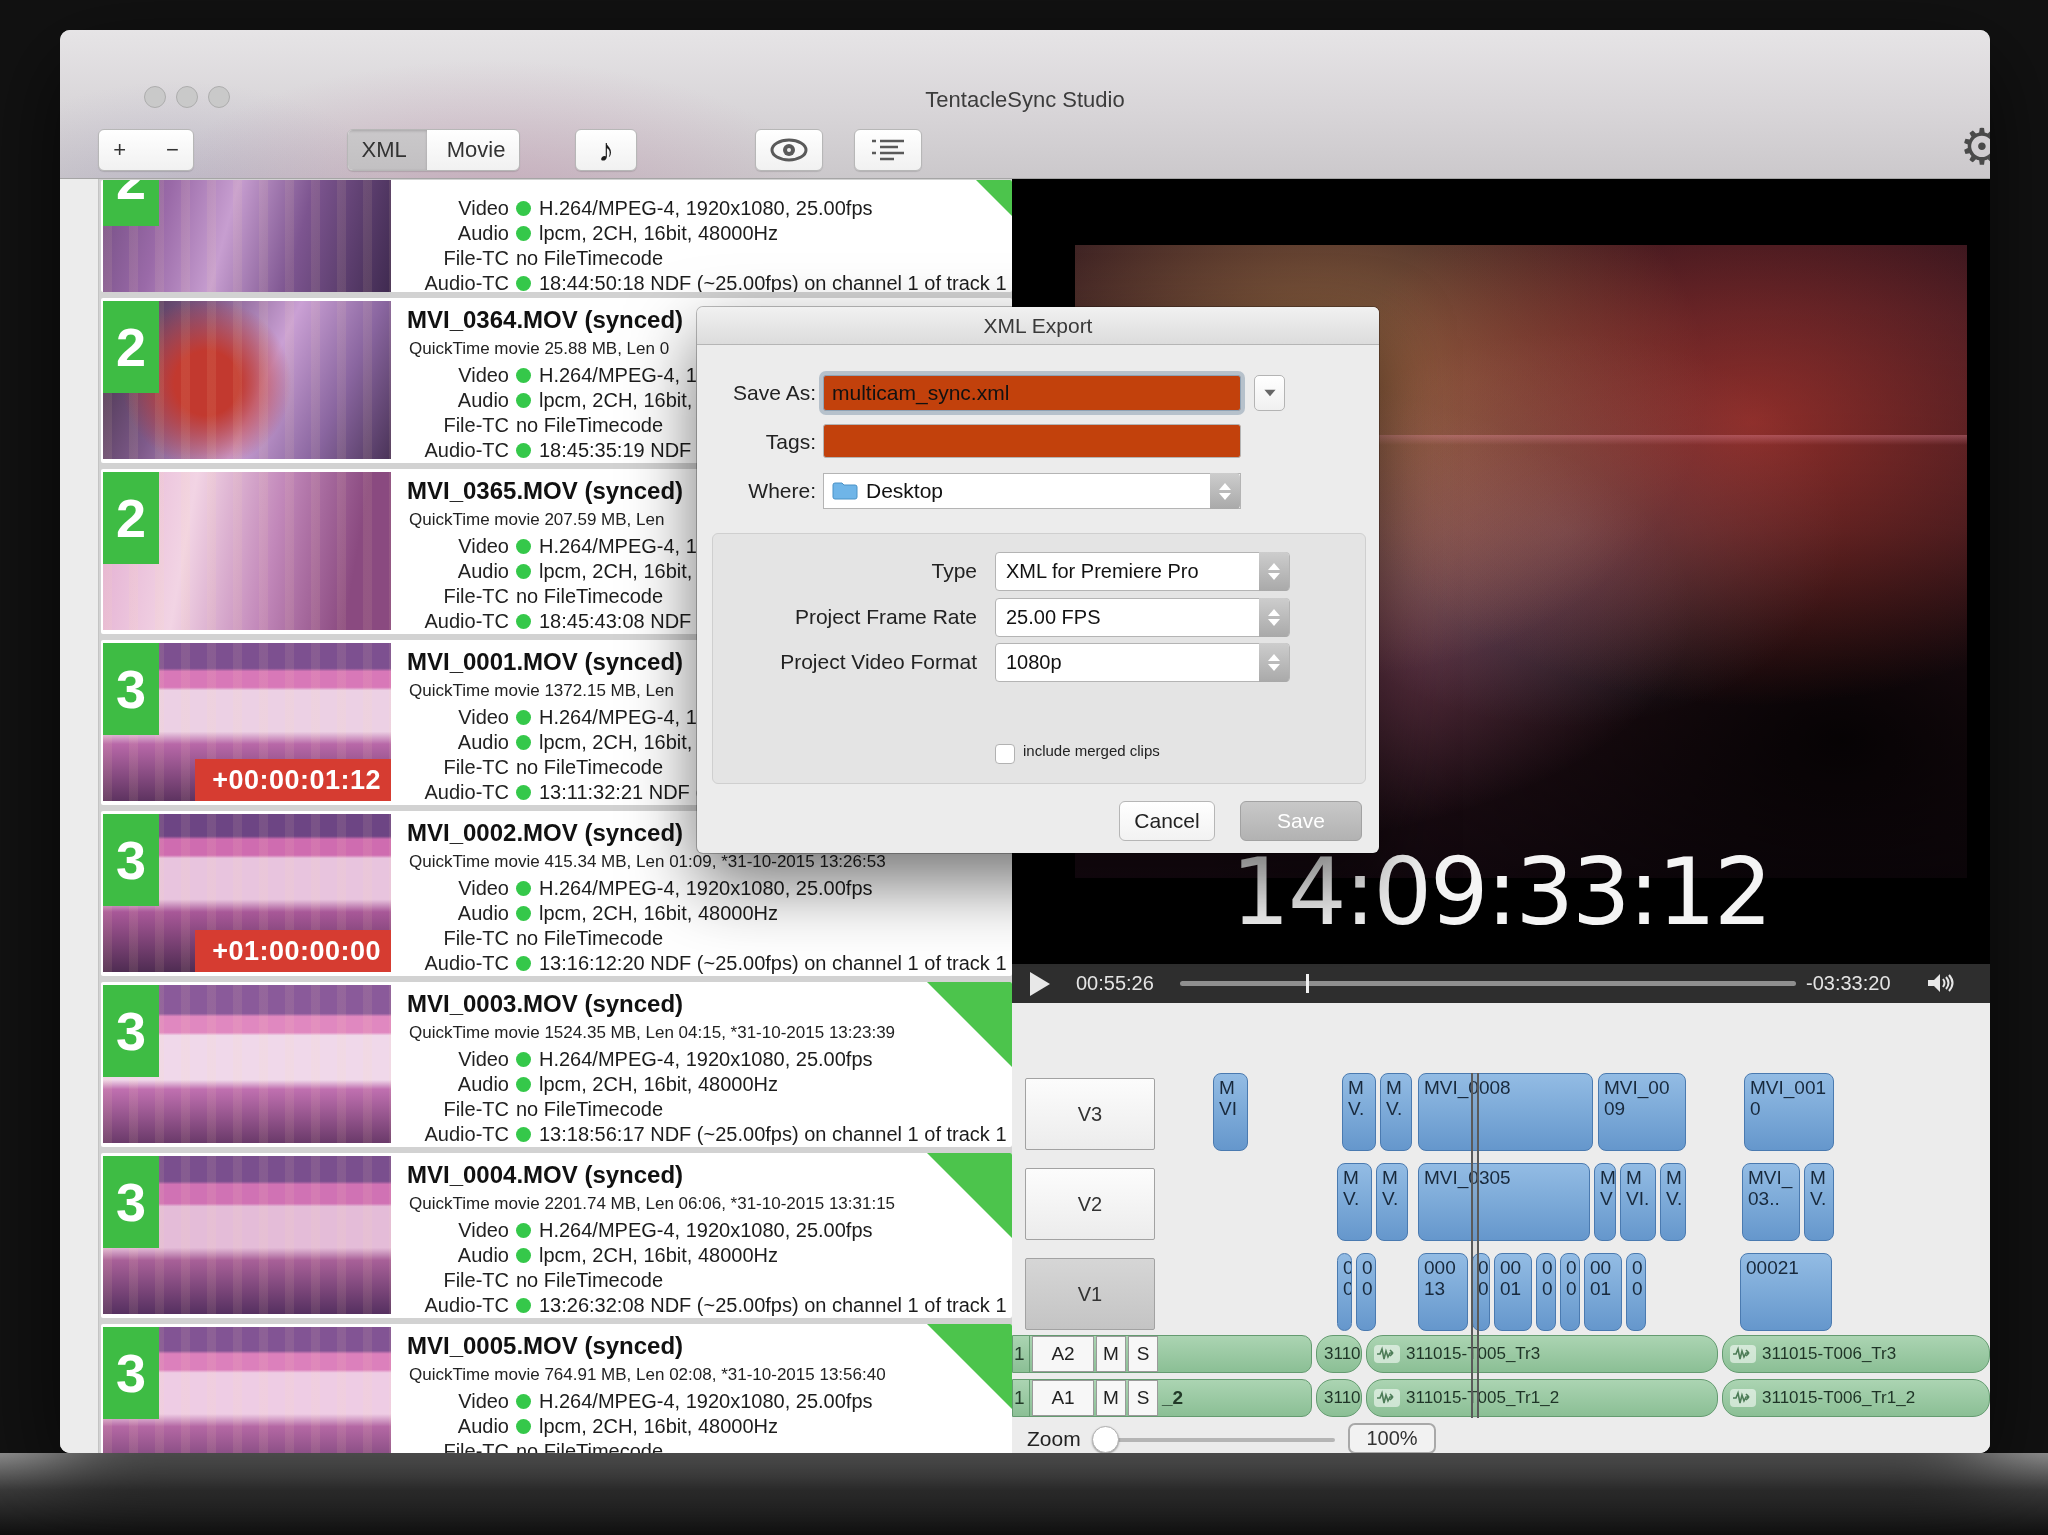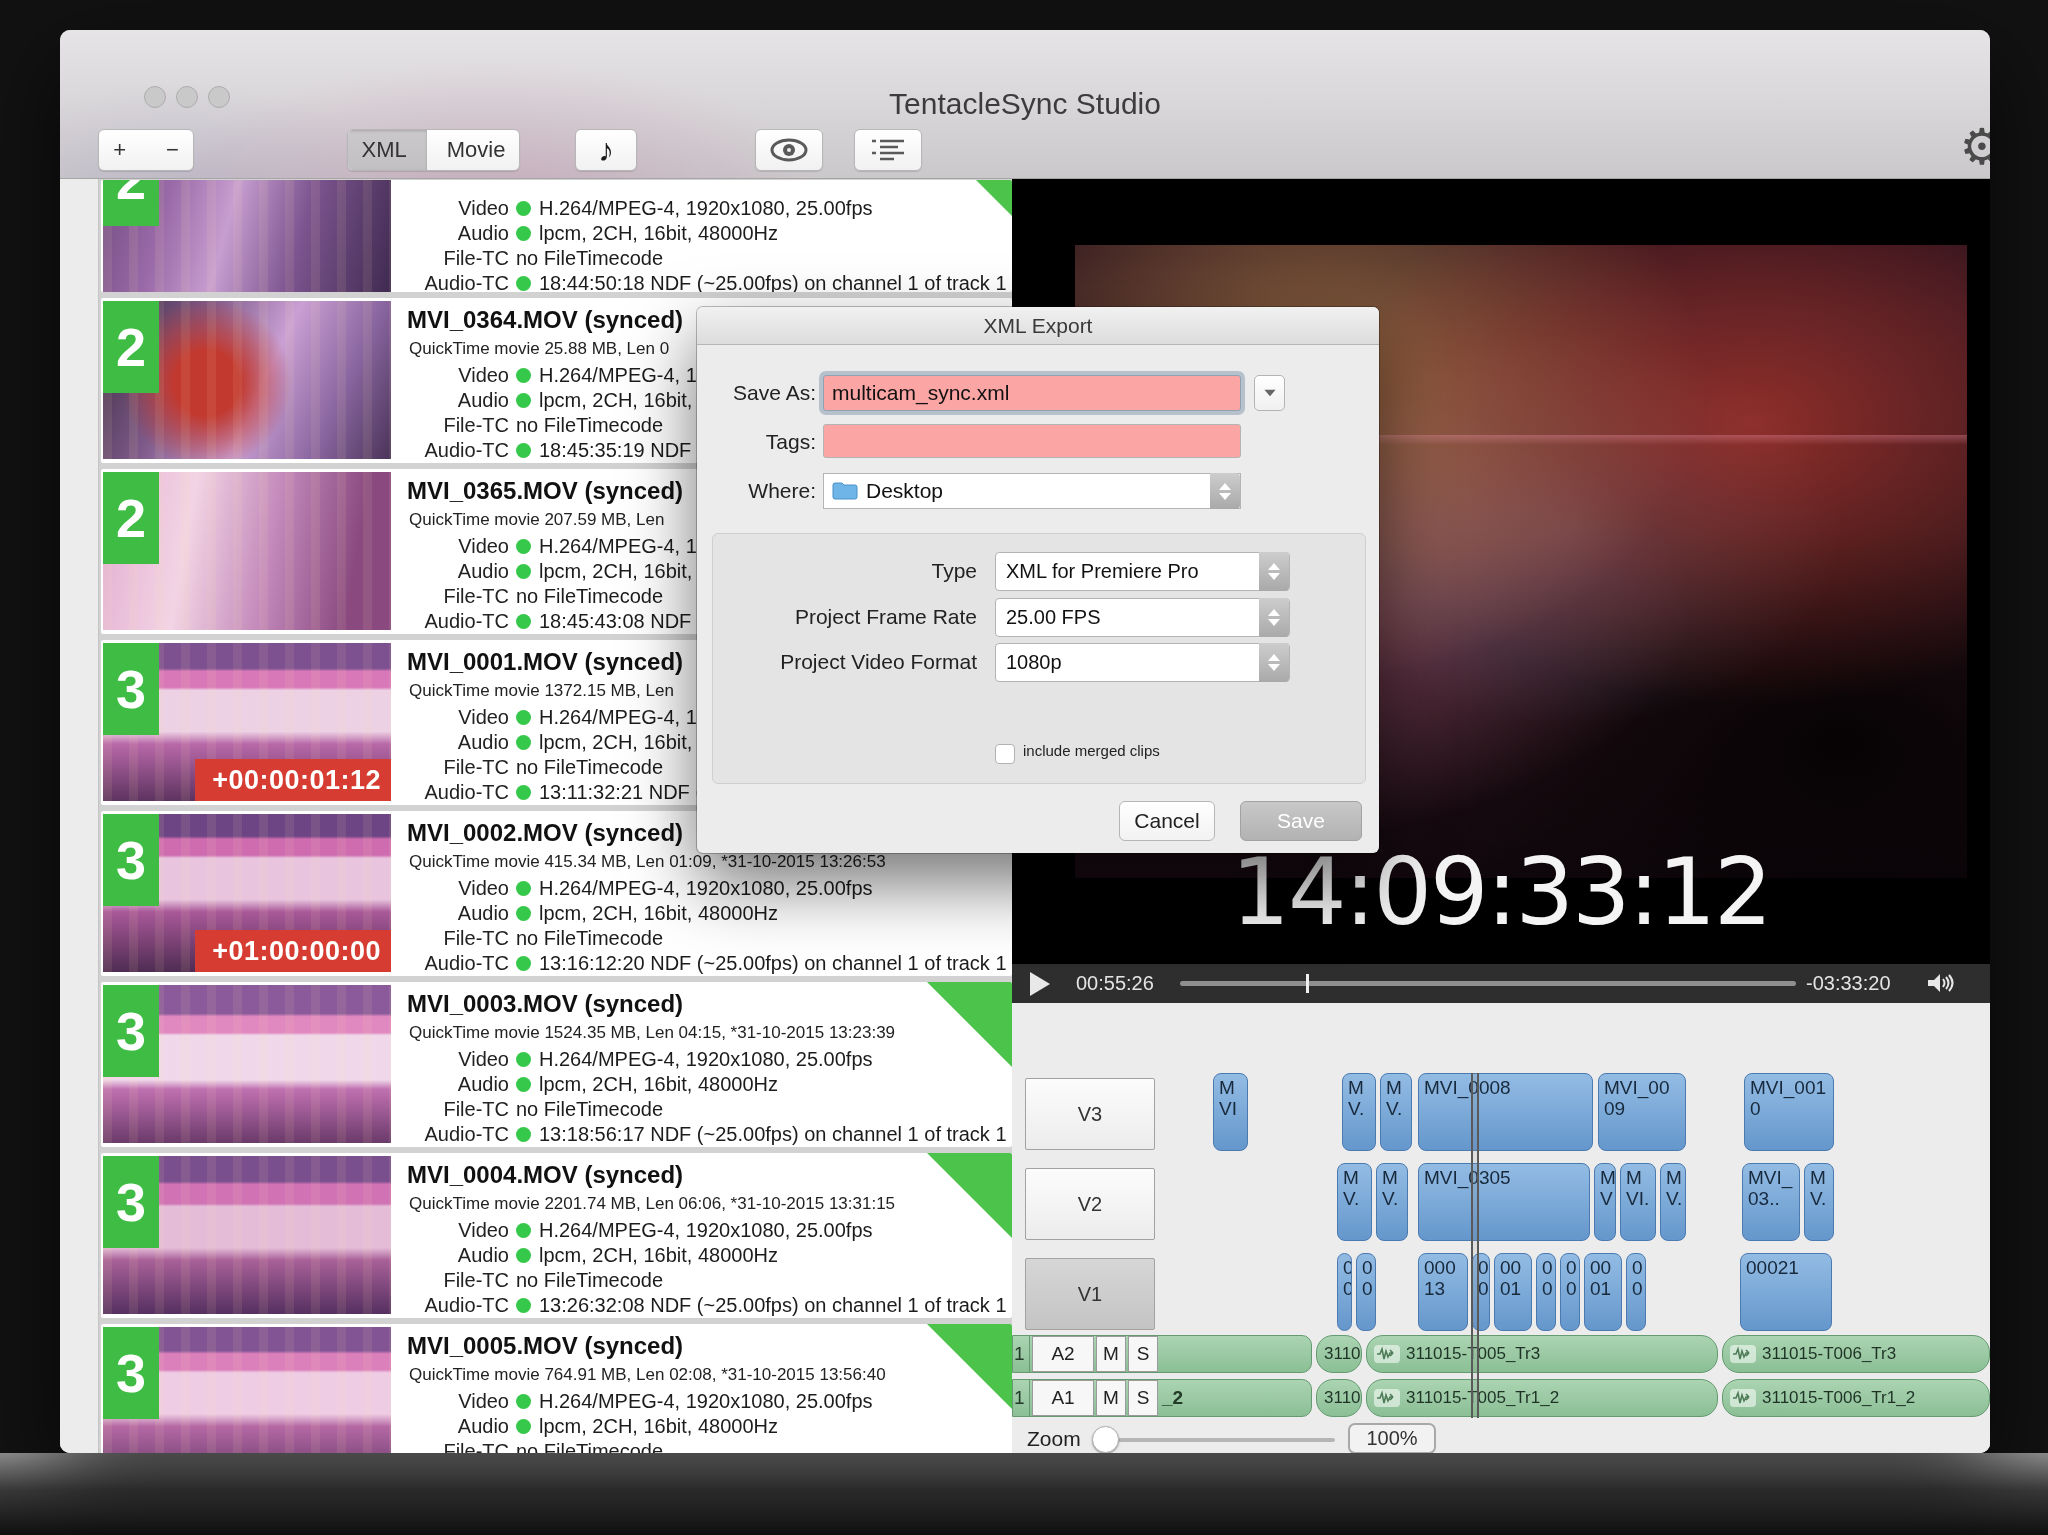--- a/index.html
+++ b/index.html
@@ -16,21 +16,21 @@
   .hdr { position:absolute; left:0; top:0; width:1930px; height:149px;
     background:
       radial-gradient(480px 200px at 430px 115%, rgba(190,130,165,.38), transparent 70%),
       radial-gradient(300px 160px at 120px 110%, rgba(150,140,185,.25), transparent 70%),
       linear-gradient(180deg,#e6e4e6 0%,#d8d5d8 55%,#cbc8cb 100%);
     border-bottom:1px solid #a5a5a5; }
   .traffic { position:absolute; top:56px; width:22px; height:22px; border-radius:50%;
     background:#c9c9c9; border:1px solid #adadad; }
   .t1{left:84px;} .t2{left:116px;} .t3{left:148px;}
   .win-title { position:absolute; left:0; right:0; top:57px; text-align:center;
-    font-size:30px; color:#3c3c3c; }
+    font-size:22px; color:#3c3c3c; }
 
   .tb-btn { position:absolute; top:99px; height:42px; background:linear-gradient(#ffffff,#f1f1f1);
     border:1px solid #b7b7b7; border-radius:6px; display:flex; align-items:center; justify-content:center;
     color:#333; font-size:22px; box-shadow:0 1px 1px rgba(0,0,0,.12); }
   .tb-lbl { position:absolute; top:150px; font-size:17px; color:#4a4a4a; text-align:center; }
   .seg { display:flex; padding:0; overflow:hidden; }
   .seg > div { padding:0 20px; height:100%; display:flex; align-items:center; }
   .seg-sel { background:linear-gradient(#cac8ca,#c2c0c2); box-shadow:inset 0 1px 3px rgba(0,0,0,.18); }
   .seg-div { width:1px; background:#b7b7b7; padding:0 !important; }
   .note-glyph { font-size:32px; color:#1c1c1c; }
@@ -133,21 +133,21 @@
 
   
   #dialog { position:absolute; left:637px; top:277px; width:682px; height:546px; background:#ececec;
     border-radius:6px; box-shadow:0 30px 70px rgba(0,0,0,.55), 0 0 0 1px rgba(0,0,0,.25); z-index:50; }
   .dlg-titlebar { position:absolute; left:0; top:0; width:682px; height:38px;
     background:linear-gradient(#f1f1f1,#dcdcdc); border-bottom:1px solid #b5b5b5; border-radius:6px 6px 0 0;
     display:flex; align-items:center; justify-content:center; font-size:21px; color:#3a3a3a; }
   .dlg-row { position:absolute; left:0; width:682px; }
   .dlg-lbl { position:absolute; width:119px; text-align:right; font-size:21px; color:#222; top:6px; }
   .dlg-input { position:absolute; left:126px; width:418px; height:36px; border:1px solid #b4b4b4;
-    border-radius:3px; background:#fca5a5; font-size:21px; font-family:"Liberation Sans",sans-serif;
+    border-radius:3px; background:#c2410c; font-size:21px; font-family:"Liberation Sans",sans-serif;
     padding:0 8px; color:#111; }
   .focus-ring { box-shadow:0 0 0 4px #b6c1cb; border-color:#8fa3b5; }
   .disclosure { position:absolute; left:557px; top:0; width:31px; height:36px; background:linear-gradient(#fff,#f0f0f0);
     border:1px solid #b4b4b4; border-radius:5px; display:flex; align-items:center; justify-content:center; }
   .tri-dn { width:0; height:0; border-left:7px solid transparent; border-right:7px solid transparent; border-top:8px solid #666; }
   .popup { position:absolute; left:126px; width:418px; height:36px; background:#fff; border:1px solid #b4b4b4;
     border-radius:0; display:flex; align-items:center; padding-left:8px; font-size:21px; color:#111; }
   .stepper { position:absolute; right:0; top:-1px; width:30px; height:36px;
     background:linear-gradient(#cdcdcd,#a9a9a9); border-radius:0 4px 4px 0;
     display:flex; flex-direction:column; align-items:center; justify-content:center; gap:3px; }

